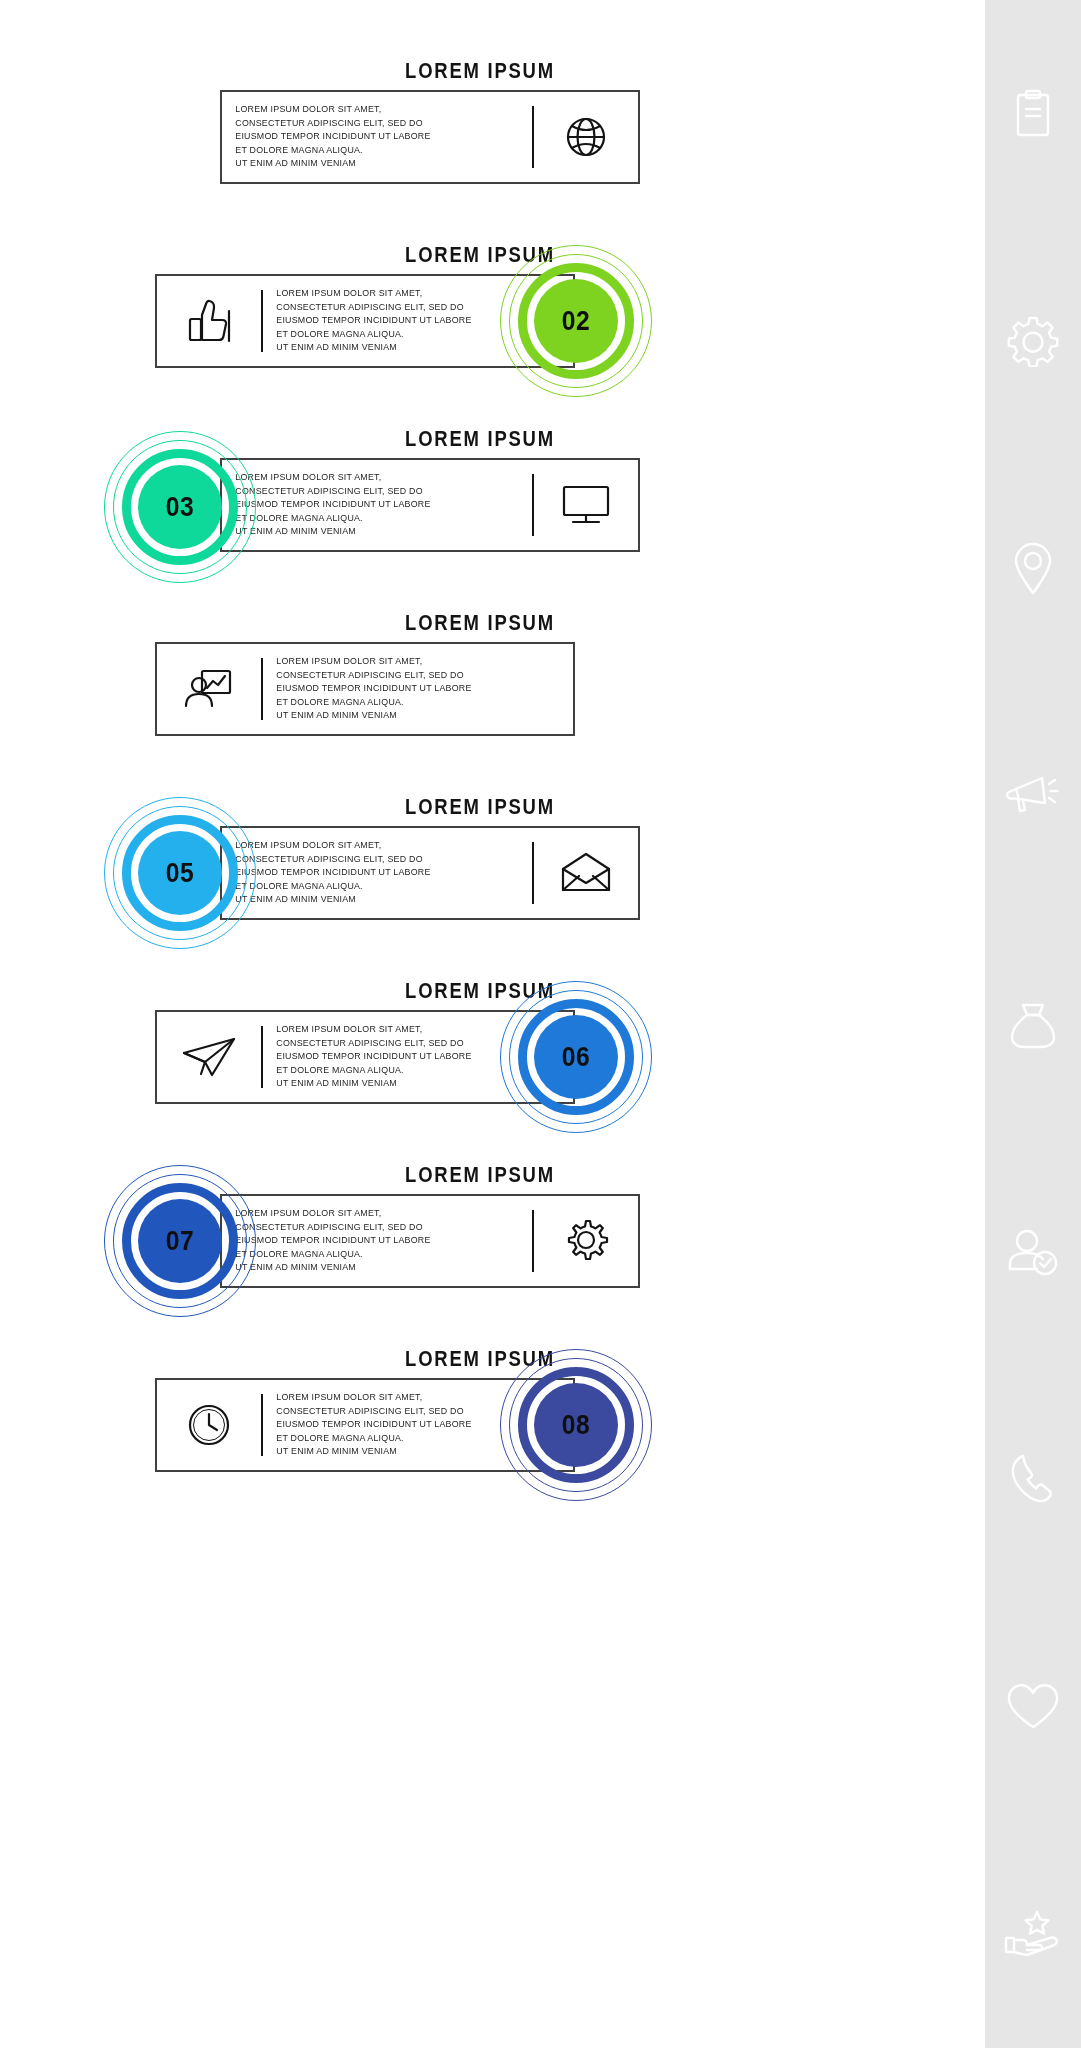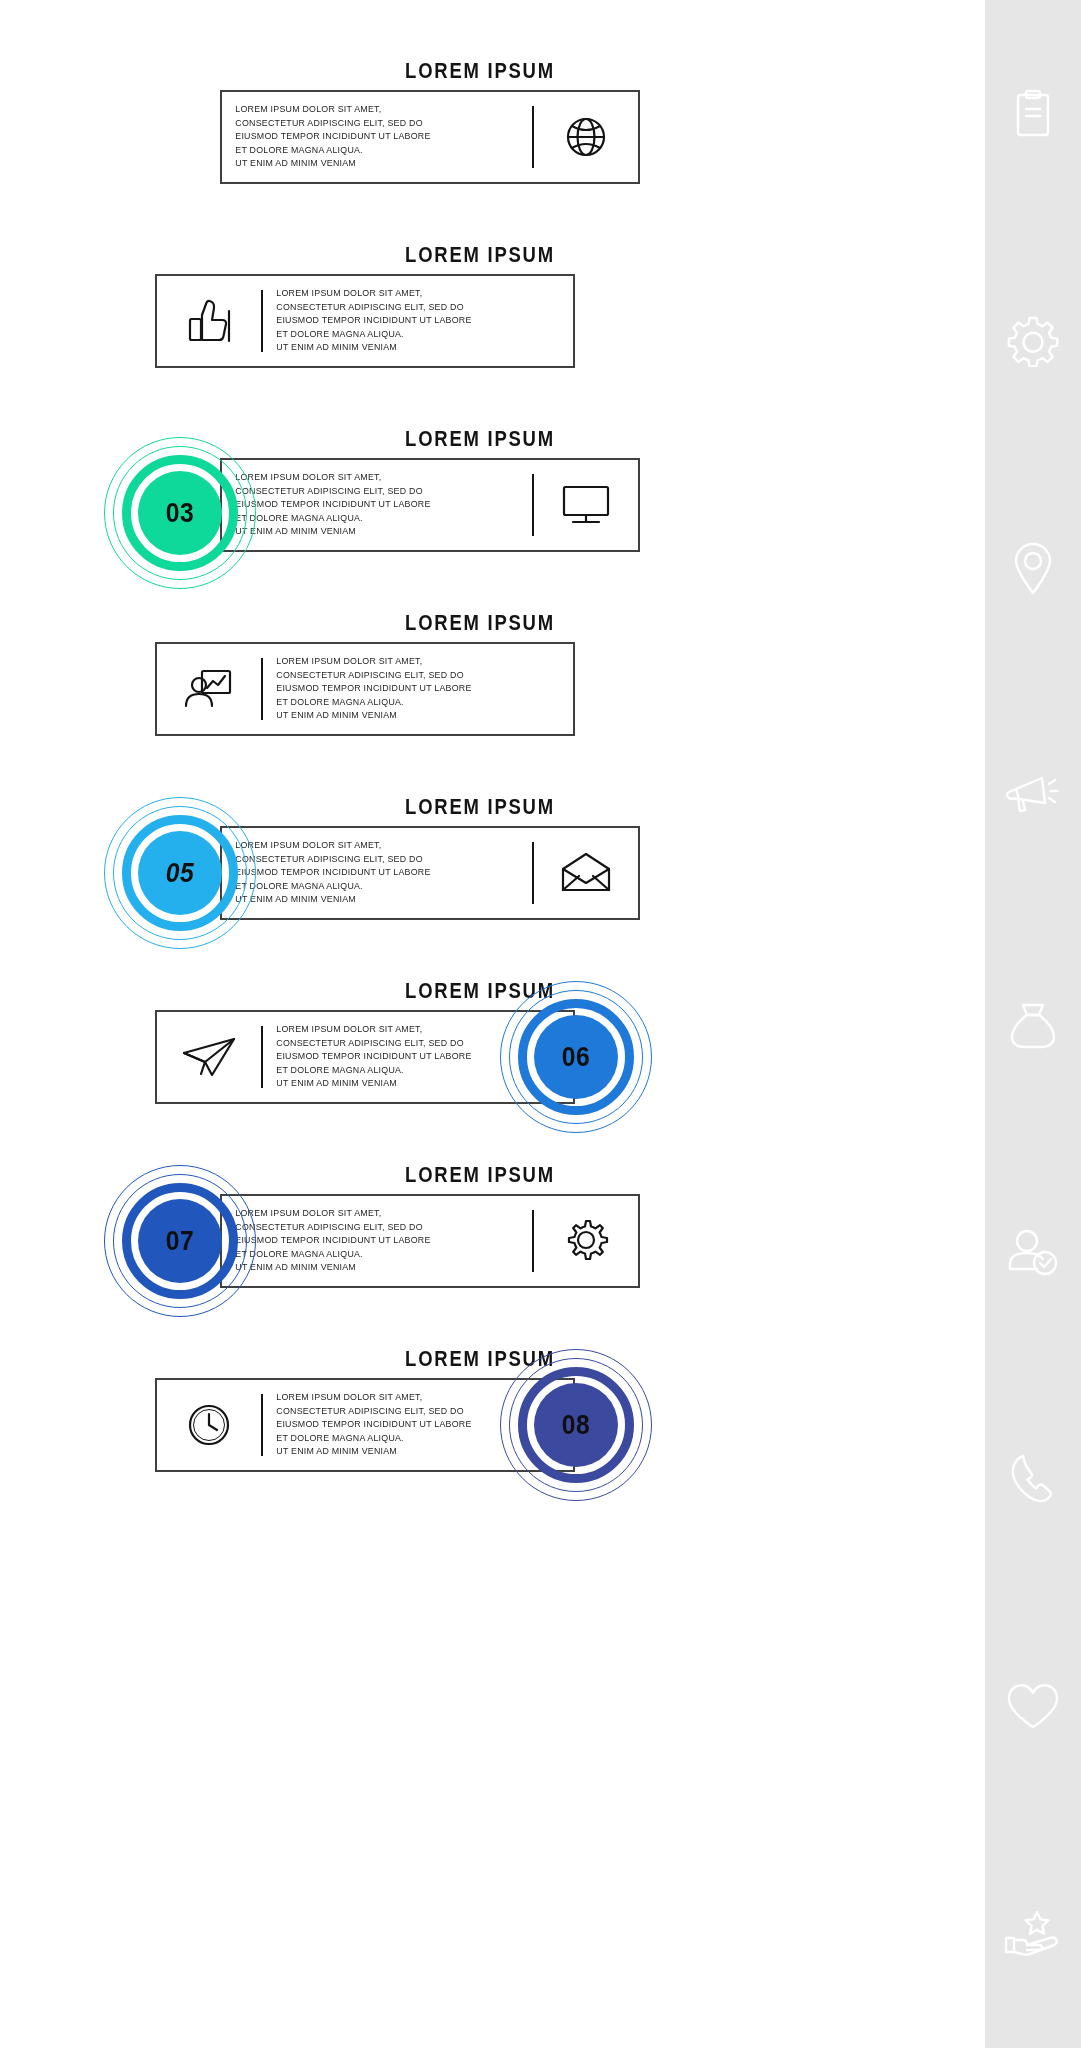--- a/index.html
+++ b/index.html
@@ -119,20 +119,27 @@
         <div class="card-text">
           <div>
             <span>LOREM IPSUM DOLOR SIT AMET,</span>
             <span>CONSECTETUR ADIPISCING ELIT, SED DO</span>
             <span>EIUSMOD TEMPOR INCIDIDUNT UT LABORE</span>
             <span>ET DOLORE MAGNA ALIQUA.</span>
             <span>UT ENIM AD MINIM VENIAM</span>
           </div>
         </div>
       </div>
+      <div class="circle" style="top: 3px; left: 500px;">
+        <div class="ring r4" style="border-color: rgb(126, 211, 33);"></div>
+        <div class="ring r3" style="border-color: rgb(126, 211, 33);"></div>
+        <div class="ring r2" style="border-color: rgb(126, 211, 33);"></div>
+        <div class="ring r1" style="background: rgb(126, 211, 33);"></div>
+        <div class="num">02</div>
+      </div>
     </div>
     <div class="row" style="top: 426px;">
       <div class="row-title">LOREM IPSUM</div>
       <div class="card" style="left: 220px; width: 420px;">
         <div class="card-text">
           <div>
             <span>LOREM IPSUM DOLOR SIT AMET,</span>
             <span>CONSECTETUR ADIPISCING ELIT, SED DO</span>
             <span>EIUSMOD TEMPOR INCIDIDUNT UT LABORE</span>
             <span>ET DOLORE MAGNA ALIQUA.</span>
@@ -141,21 +148,21 @@
         </div>
         <div class="card-div"></div>
         <div class="card-icon">
           <svg width="56" height="48" viewBox="0 0 56 48">
             <rect x="6" y="6" width="44" height="28" rx="1.5" fill="none" stroke="#141414" stroke-width="2.2" stroke-linecap="round" stroke-linejoin="round"></rect>
             <line x1="28" y1="34" x2="28" y2="40" fill="none" stroke="#141414" stroke-width="2.2" stroke-linecap="round" stroke-linejoin="round"></line>
             <line x1="15" y1="41" x2="41" y2="41" fill="none" stroke="#141414" stroke-width="2.2" stroke-linecap="round" stroke-linejoin="round"></line>
           </svg>
         </div>
       </div>
-      <div class="circle" style="top: 11px; left: 104px;">
+      <div class="circle" style="top: 5px; left: 104px;">
         <div class="ring r4" style="border-color: rgb(15, 217, 154);"></div>
         <div class="ring r3" style="border-color: rgb(15, 217, 154);"></div>
         <div class="ring r2" style="border-color: rgb(15, 217, 154);"></div>
         <div class="ring r1" style="background: rgb(15, 217, 154);"></div>
         <div class="num">03</div>
       </div>
     </div>
     <div class="row" style="top: 610px;">
       <div class="row-title">LOREM IPSUM</div>
       <div class="card" style="left: 155px; width: 420px;">
@@ -194,21 +201,21 @@
         <div class="card-div"></div>
         <div class="card-icon">
           <svg width="58" height="46" viewBox="0 0 58 46">
             <path d="M6 40 L6 19 L29 4 L52 19 L52 40 Z" fill="none" stroke="#141414" stroke-width="2.2" stroke-linecap="round" stroke-linejoin="round"></path>
             <polyline points="6,19 29,33 52,19" fill="none" stroke="#141414" stroke-width="2.2" stroke-linecap="round" stroke-linejoin="round"></polyline>
             <polyline points="6,40 22,26" fill="none" stroke="#141414" stroke-width="2.2" stroke-linecap="round" stroke-linejoin="round"></polyline>
             <polyline points="52,40 36,26" fill="none" stroke="#141414" stroke-width="2.2" stroke-linecap="round" stroke-linejoin="round"></polyline>
           </svg>
         </div>
       </div>
-      <div class="circle" style="top: 3px; left: 104px; font-style: italic;">
+      <div class="circle" style="top: 3px; left: 104px;">
         <div class="ring r4" style="border-color: rgb(35, 176, 236);"></div>
         <div class="ring r3" style="border-color: rgb(35, 176, 236);"></div>
         <div class="ring r2" style="border-color: rgb(35, 176, 236);"></div>
         <div class="ring r1" style="background: rgb(35, 176, 236);"></div>
         <div class="num">05</div>
       </div>
     </div>
     <div class="row" style="top: 978px;">
       <div class="row-title">LOREM IPSUM</div>
       <div class="card" style="left: 155px; width: 420px;">

